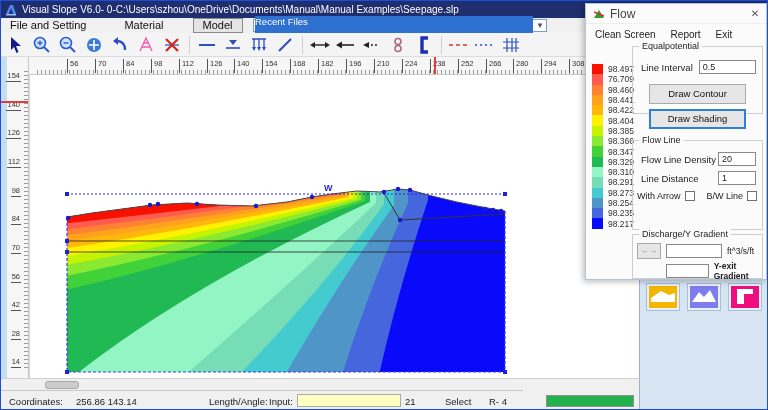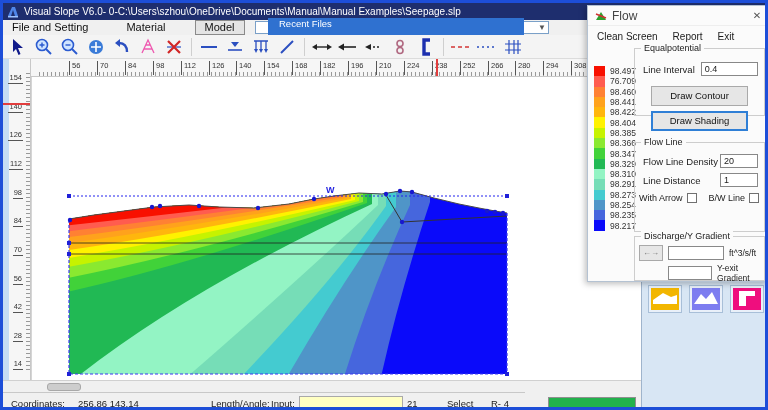--- a/index.html
+++ b/index.html
@@ -1,29 +1,29 @@
 <!DOCTYPE html>
 <html><head>
 <meta charset="utf-8">
 <style>
   * { margin:0; padding:0; box-sizing:border-box; }
   html,body { width:768px; height:410px; font-family:"Liberation Sans", sans-serif; background:#fff; }
-  .win { position:relative; width:768px; height:410px; border:3px solid #1d4ed8; background:#f0f0f0; overflow:hidden; }
+  .win { position:relative; width:768px; height:410px; border:1px solid #1d4ed8; background:#f0f0f0; overflow:hidden; }
 
   
   .titlebar { position:absolute; left:0; top:0; width:768px; height:17px; background:#1e2e6e; color:#fff; display:flex; align-items:center; }
   .titlebar .appicon { width:12px; height:12px; margin:0 5px 0 4px; }
   .titlebar .title { font-size:10px; white-space:nowrap; }
 
   
   .menubar { position:absolute; left:0; top:17px; width:768px; height:15px; background:#f0f0f0; display:flex; align-items:center; font-size:11px; color:#111;gap:20px; }
   .menu-item { padding:0 9px; height:15px; line-height:15px; cursor:default; }
   .menu-item.active { border:1px solid #8a8a8a; background:#e4e4e4; line-height:13px; }
   .combo { position:absolute; left:252px; top:1px; width:294px; height:13px; background:#fff; border:1px solid #7aa0c8; display:flex; align-items:center; }
-  .combo .sel { background:#2f71d0; color:#fff; font-size:9.5px; height:19px; line-height:11px; padding:0 11px; flex:1; margin:0 12px; }
+  .combo .sel { background:#2f71d0; color:#fff; font-size:9.5px; height:19px; line-height:11px; padding:0 0; flex:1; margin:0 1px; }
   .combo .arr { width:12px; color:#555; font-size:8px; text-align:center; }
 
   
   .toolbar { position:absolute; left:0; top:32px; width:768px; height:24px; background:#f4f4f4; border-bottom:1px solid #dcdcdc; display:flex; align-items:center; padding-left:2px; }
   .tbtn { width:26px; height:22px; display:flex; align-items:center; justify-content:center; }
   .tsep { width:1px; height:18px; background:#cfcfcf; margin:0 4px; }
 
   
   .hruler { position:absolute; left:28px; top:56px; width:610px; height:18px; background:#f6f6f6; border-bottom:1px solid #c8c8c8; overflow:hidden; }
   .hruler .minor { position:absolute; left:8px; bottom:0; width:600px; height:4px;
@@ -434,21 +434,21 @@
       <div class="lg-row">
           <i class="lg-sw" style="background: rgb(10, 10, 250);"></i>
           <span class="lg-val">98.217</span>
         </div>
     </div>
 
     <div class="grp" style="top:42px; height:68px;">
       <span class="grp-lbl">Equalpotential</span>
       <div class="row" style="top:13px;">
         <span>Line Interval</span>
-        <span class="fld" style="flex:1; margin-left:6px;">0.4</span>
+        <span class="fld" style="flex:1; margin-left:6px;">0.5</span>
       </div>
       <div class="row" style="top:37px; left:16px; right:16px;">
         <span class="btn" style="flex:1;">Draw Contour</span>
       </div>
       <div class="row" style="top:62px; left:16px; right:16px;">
         <span class="btn focus" style="flex:1;">Draw Shading</span>
       </div>
     </div>
 
     <div class="grp" style="top:136px; height:90px;">
@@ -471,18 +471,18 @@
 
     <div class="grp" style="top:230px; height:45px;">
       <span class="grp-lbl">Discharge/Y Gradient</span>
       <div class="row" style="top:8px; left:4px; right:4px;">
         <span class="btn" style="width:24px; height:16px; line-height:14px; font-size:8px; color:#777;">←→</span>
         <span class="fld" style="width:56px; margin-left:5px;"></span>
         <span style="margin-left:5px; font-size:8.5px;">ft^3/s/ft</span>
       </div>
       <div class="row" style="top:26px; left:33px; right:4px;">
         <span class="fld" style="width:56px;"></span>
-        <span style="margin-left:5px; font-size:8.5px;">Y-exit Gradient</span>
+        <span style="margin-left:5px; font-size:8.5px;font-weight:bold;">Y-exit Gradient</span>
       </div>
     </div>
   </div>
 
 </div>
 
 </body></html>

